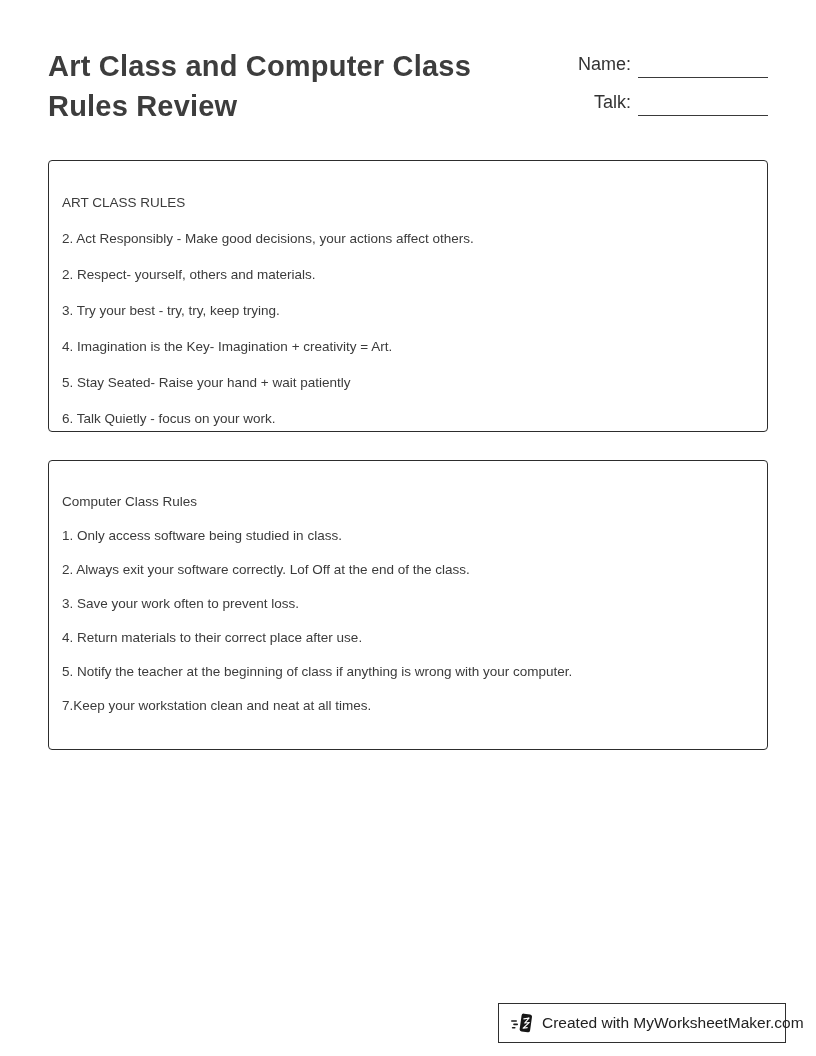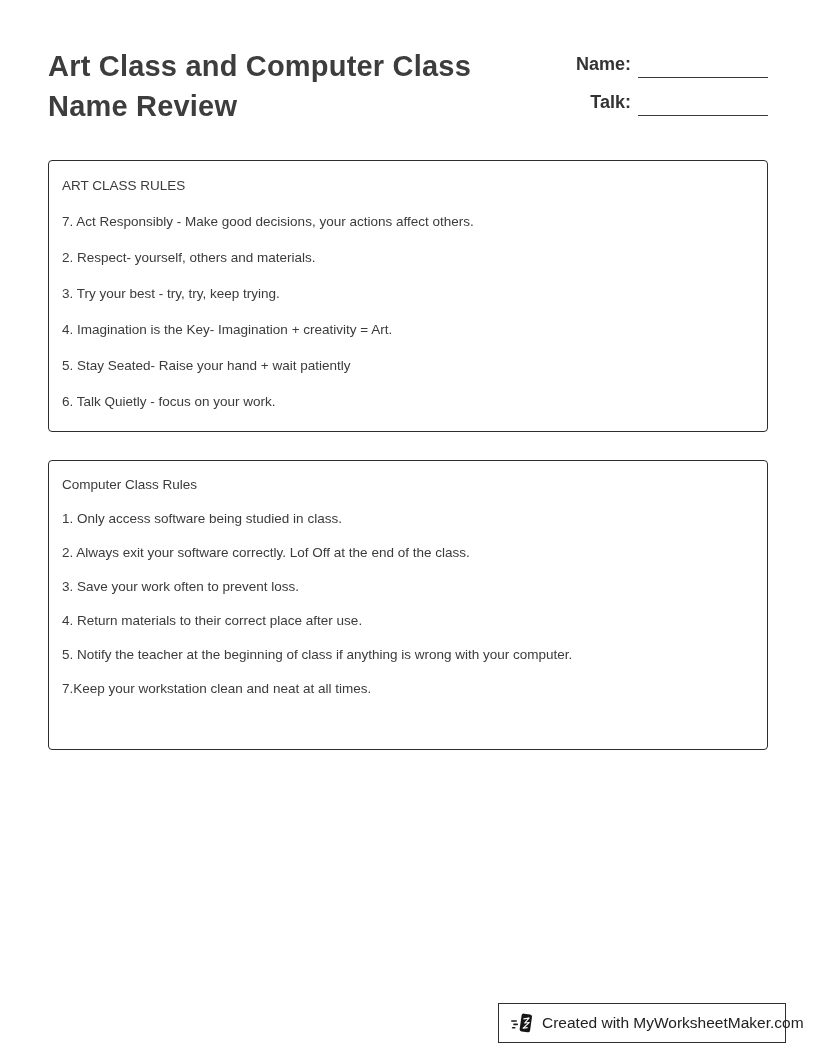--- a/index.html
+++ b/index.html
@@ -38,38 +38,37 @@
     display: flex;
     justify-content: flex-end;
     align-items: flex-end;
     height: 28px;
   }
   .nd-label {
     font-size: 18px;
     color: #333333;
     line-height: 24px;
     padding-bottom: 2px;
-    font-weight: bold;
   }
   .nd-line {
     width: 130px;
     margin-left: 7px;
     border-bottom: 1.5px solid #3a3a3a;
     height: 24px;
   }
 
   
   .rule-box {
     position: absolute;
     left: 48px;
     width: 720px;
     border: 1.5px solid #2d2d2d;
     border-radius: 4px;
     background: #ffffff;
-    padding: 7px 13px 10px 13px;
+    padding: 24px 13px 10px 13px;
     font-size: 13.5px;
     color: #3b3b3b;
   }
   .rule-box.box-1 { top: 160px; height: 272px; }
   .rule-box.box-1 p { line-height: 36px; }
   .rule-box.box-2 { top: 460px; height: 290px; }
   .rule-box.box-2 p { line-height: 34px; }
   .rule-box p { white-space: nowrap; }
 
   
@@ -92,37 +91,37 @@
     white-space: nowrap;
   }
 </style>
 </head>
 <body>
 
 <div class="sheet">
 
   <h1 class="page-title">
     <span>Art Class and Computer Class</span><br>
-    <span>Name Review</span>
+    <span>Rules Review</span>
   </h1>
 
   <div class="name-date">
     <div class="nd-row">
       <span class="nd-label">Name:</span>
       <span class="nd-line"></span>
     </div>
     <div class="nd-row">
       <span class="nd-label">Talk:</span>
       <span class="nd-line"></span>
     </div>
   </div>
 
   <div class="rule-box box-1">
     <p>ART CLASS RULES</p>
-    <p>7. Act Responsibly - Make good decisions, your actions affect others.</p>
+    <p>2. Act Responsibly - Make good decisions, your actions affect others.</p>
     <p>2. Respect- yourself, others and materials.</p>
     <p>3. Try your best - try, try, keep trying.</p>
     <p>4. Imagination is the Key- Imagination + creativity = Art.</p>
     <p>5. Stay Seated- Raise your hand + wait patiently</p>
     <p>6. Talk Quietly - focus on your work.</p>
   </div>
 
   <div class="rule-box box-2">
     <p>Computer Class Rules</p>
     <p>1. Only access software being studied in class.</p>

